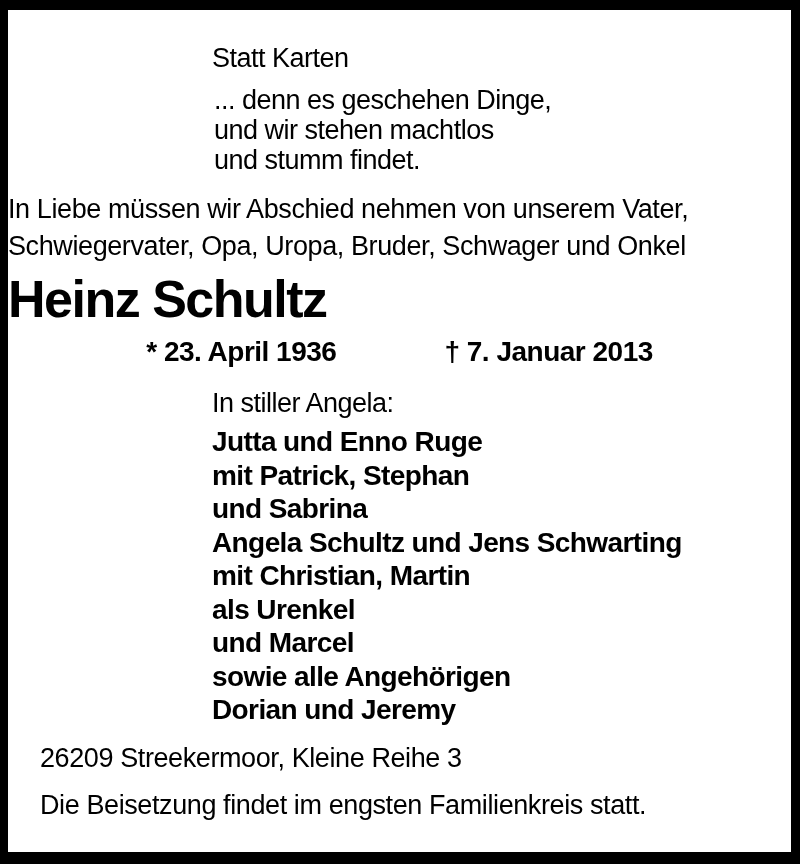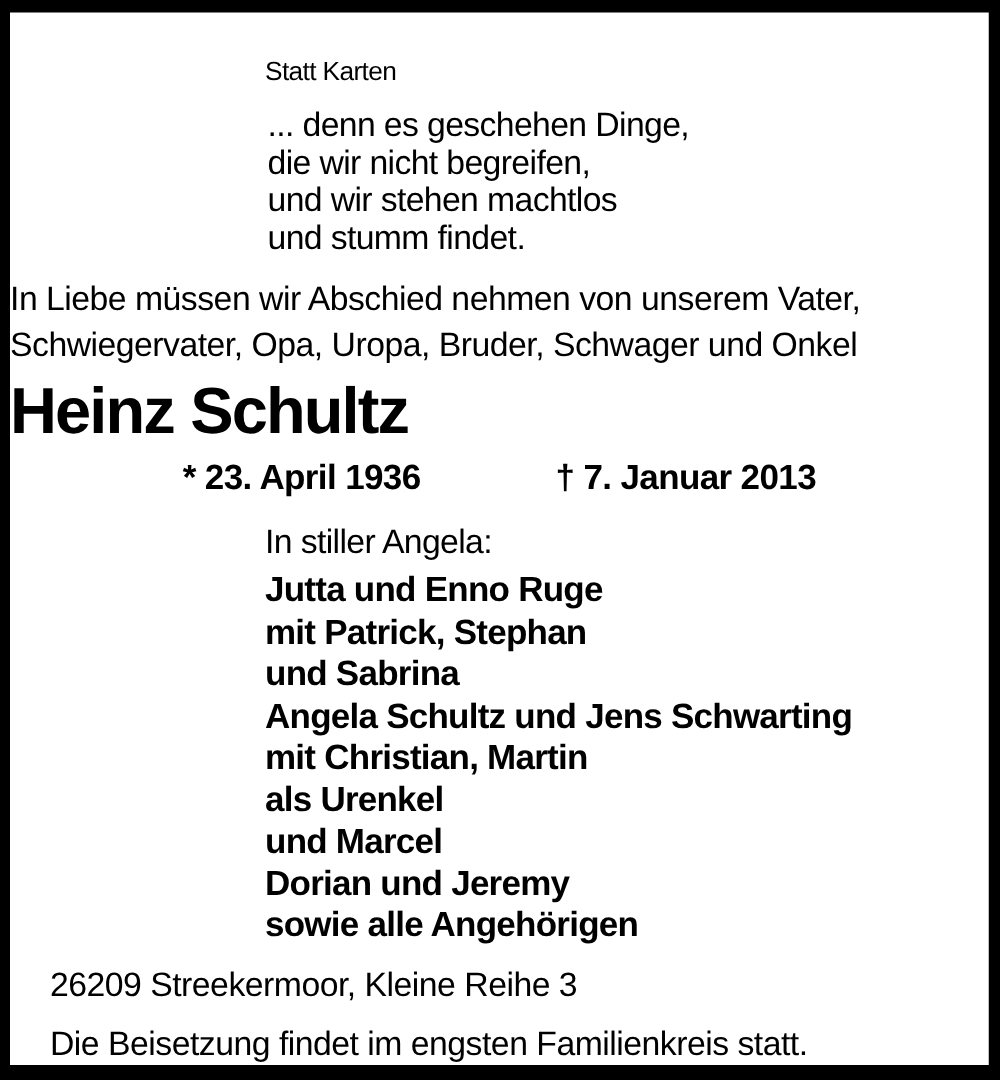--- a/index.html
+++ b/index.html
@@ -11,21 +11,21 @@
     height: 864px;
     background: #fff;
     border-style: solid;
     border-color: #000;
     border-width: 10px 9px 12px 8px;
     overflow: hidden;
   }
 
   .pre-header {
     margin: 33px 0 0 204px;
-    font-size: 21px;
+    font-size: 27px;
     line-height: 30px;
     letter-spacing: -0.5px;
   }
 
   .poem {
     margin: 12px 0 0 206px;
     font-size: 27px;
     line-height: 30px;
     letter-spacing: -0.5px;
   }
@@ -89,21 +89,20 @@
 </style>
 </head>
 <body>
 
 <div class="page">
 
   <div class="pre-header">Statt Karten</div>
 
   <div class="poem">
     <div>... denn es geschehen Dinge,</div>
-    <div>die wir nicht begreifen,</div>
     <div>und wir stehen machtlos</div>
     <div>und stumm findet.</div>
   </div>
 
   <div class="intro">
     <div>In Liebe müssen wir Abschied nehmen von unserem Vater,</div>
     <div>Schwiegervater, Opa, Uropa, Bruder, Schwager und Onkel</div>
   </div>
 
   <h1 class="deceased-name">Heinz Schultz</h1>
@@ -116,21 +115,21 @@
   <div class="mourning-heading">In stiller Angela:</div>
 
   <div class="mourners">
     <div>Jutta und Enno Ruge</div>
     <div>mit Patrick, Stephan</div>
     <div>und Sabrina</div>
     <div>Angela Schultz und Jens Schwarting</div>
     <div>mit Christian, Martin</div>
     <div>als Urenkel</div>
     <div>und Marcel</div>
+    <div>sowie alle Angehörigen</div>
     <div>Dorian und Jeremy</div>
-    <div>sowie alle Angehörigen</div>
   </div>
 
   <div class="address">26209 Streekermoor, Kleine Reihe 3</div>
 
   <div class="funeral-note">Die Beisetzung findet im engsten Familienkreis statt.</div>
 
 </div>
 
 </body></html>

